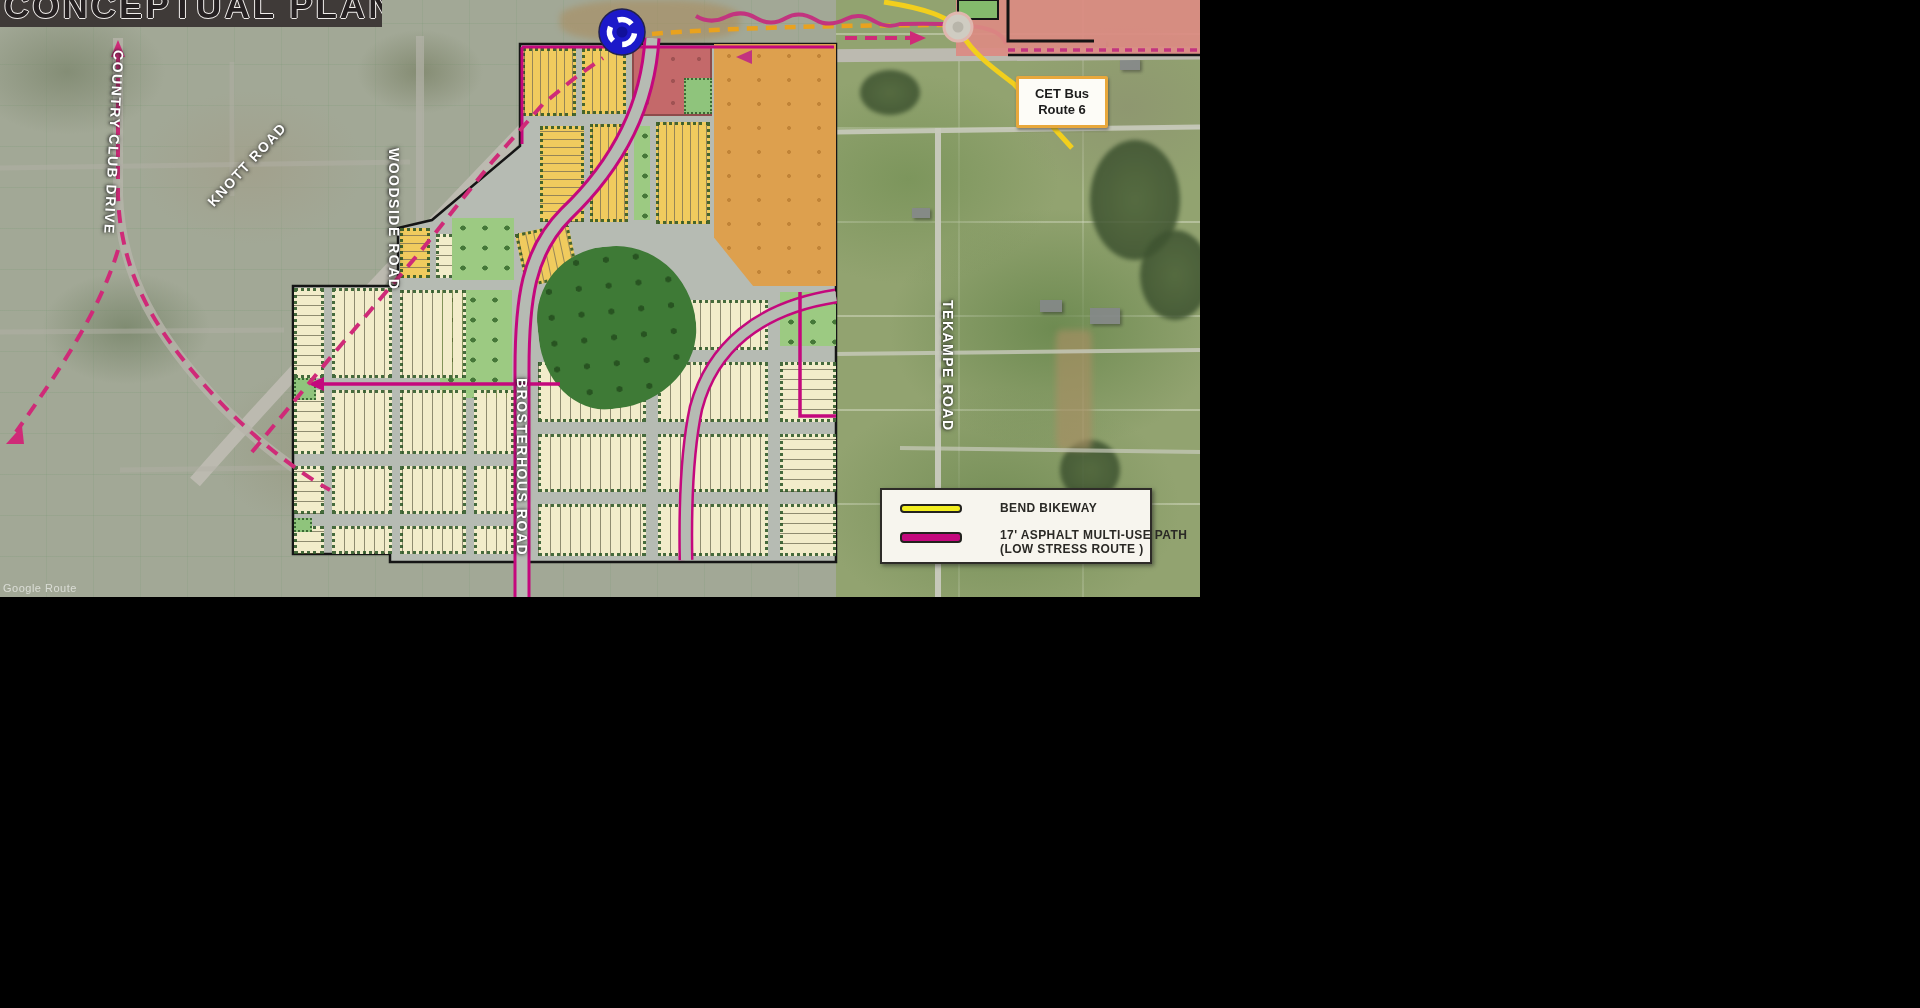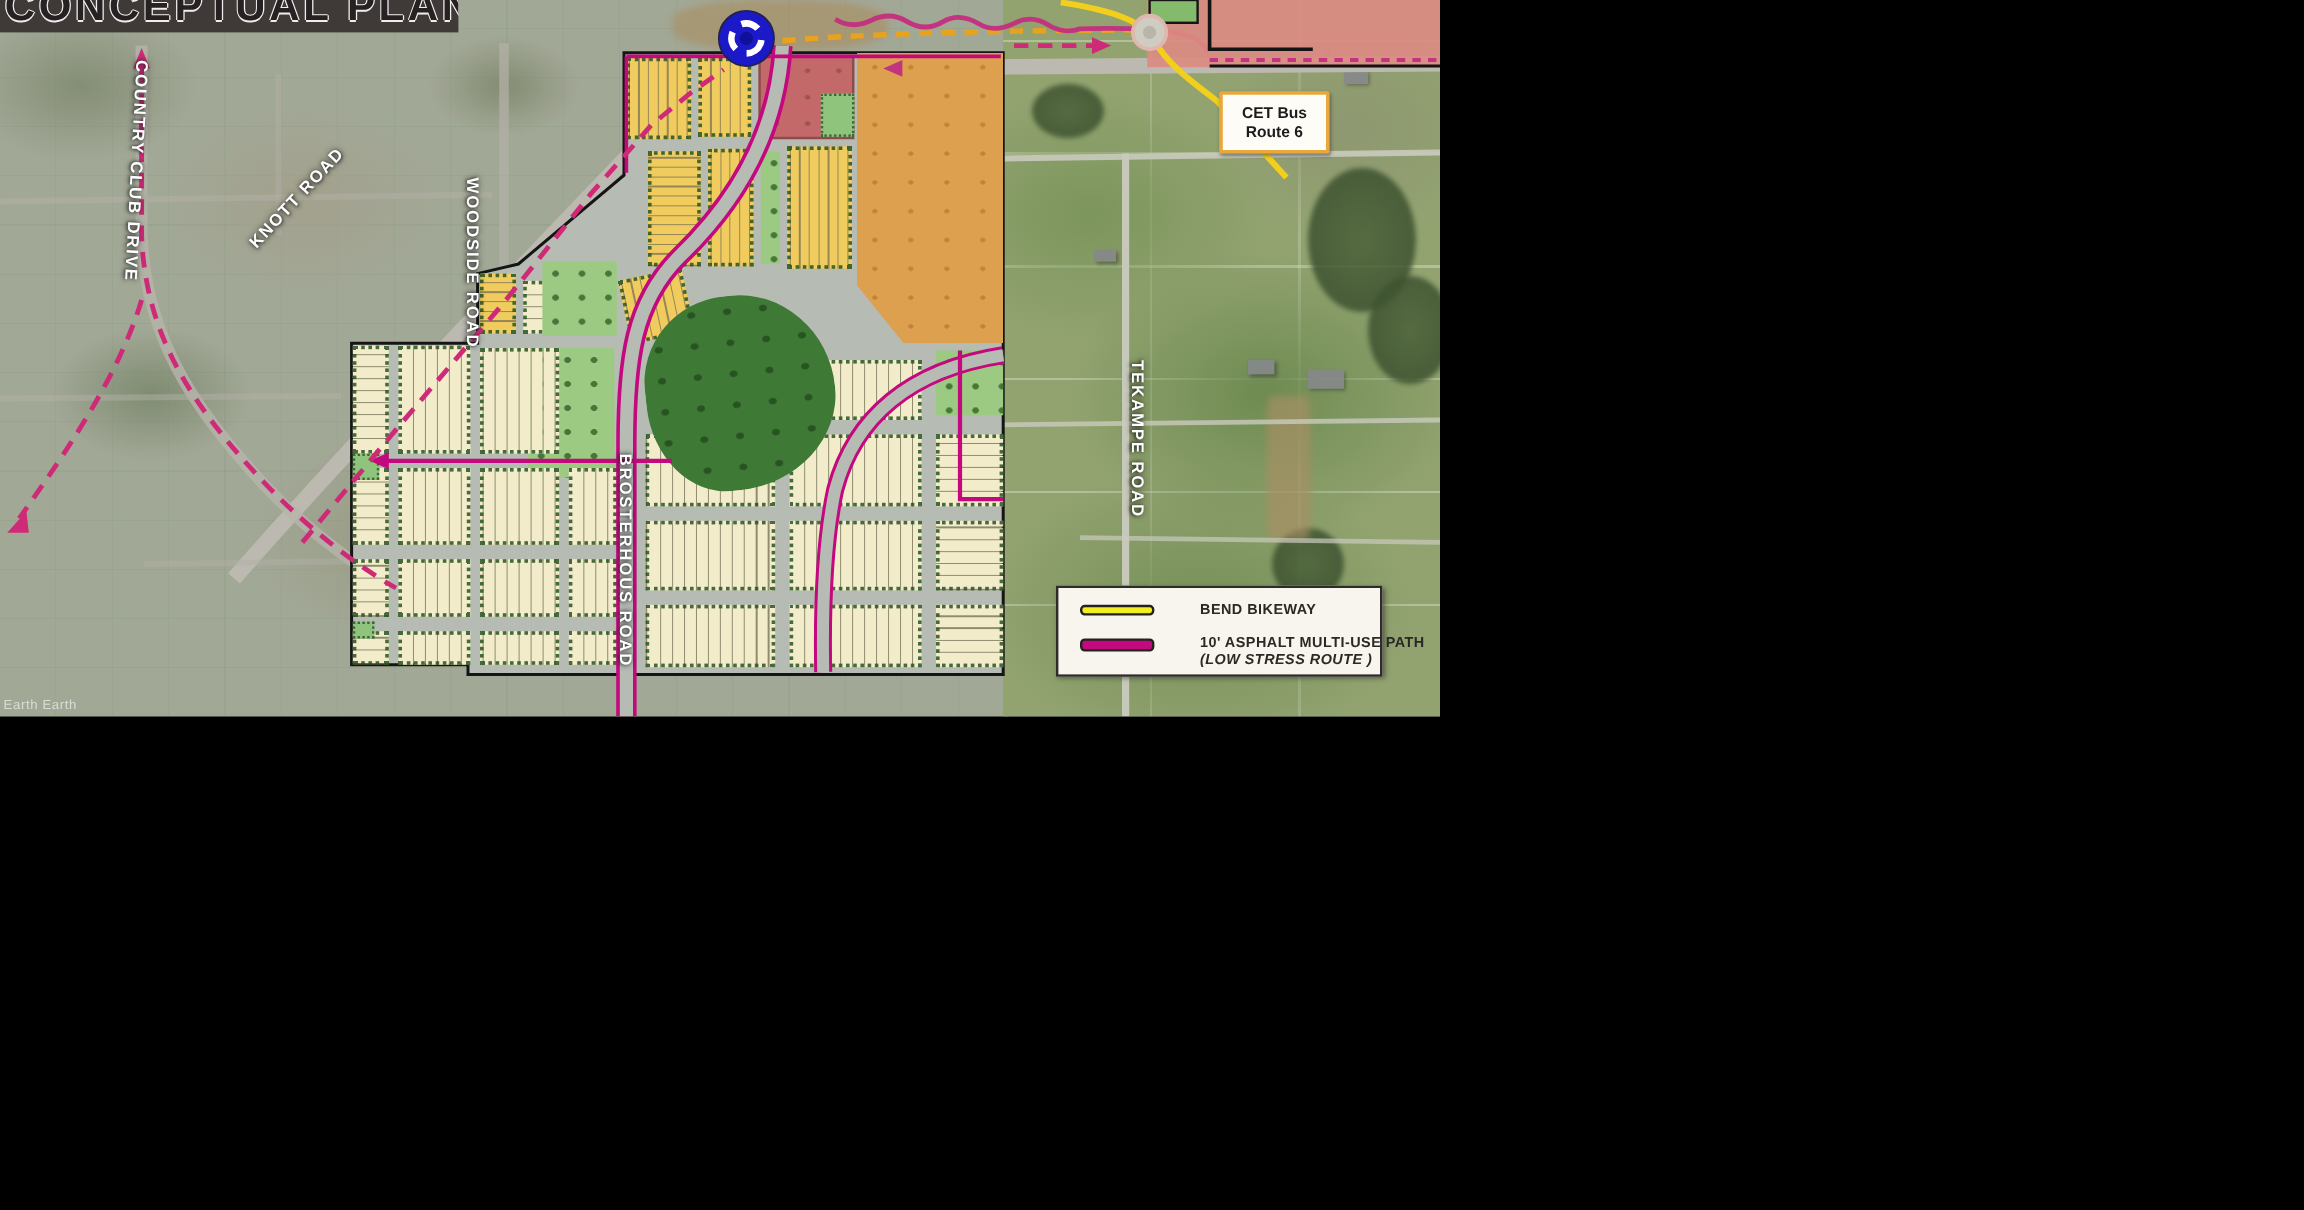--- a/index.html
+++ b/index.html
@@ -212,19 +212,19 @@
 
   <div class="callout">
     <div>CET Bus</div>
     <div>Route 6</div>
   </div>
 
   <div class="legend">
     <div class="swatch" style="top: 14px; height: 9px; background: rgb(242, 238, 31);"></div>
     <div class="lab" style="top:11px;">BEND BIKEWAY</div>
     <div class="swatch" style="top: 42px; height: 11px; background: rgb(196, 8, 125);"></div>
-    <div class="lab" style="top:38px;">10' ASPHALT MULTI-USE PATH</div>
-    <div class="lab" style="top:52px;font-style:italic;">(LOW STRESS ROUTE )</div>
-  </div>
-
-  <div class="watermark">Earth Earth</div>
+    <div class="lab" style="top:38px;">17' ASPHALT MULTI-USE PATH</div>
+    <div class="lab" style="top:52px;">(LOW STRESS ROUTE )</div>
+  </div>
+
+  <div class="watermark">Google Route</div>
  </div>
 </div>
 
 </body></html>

